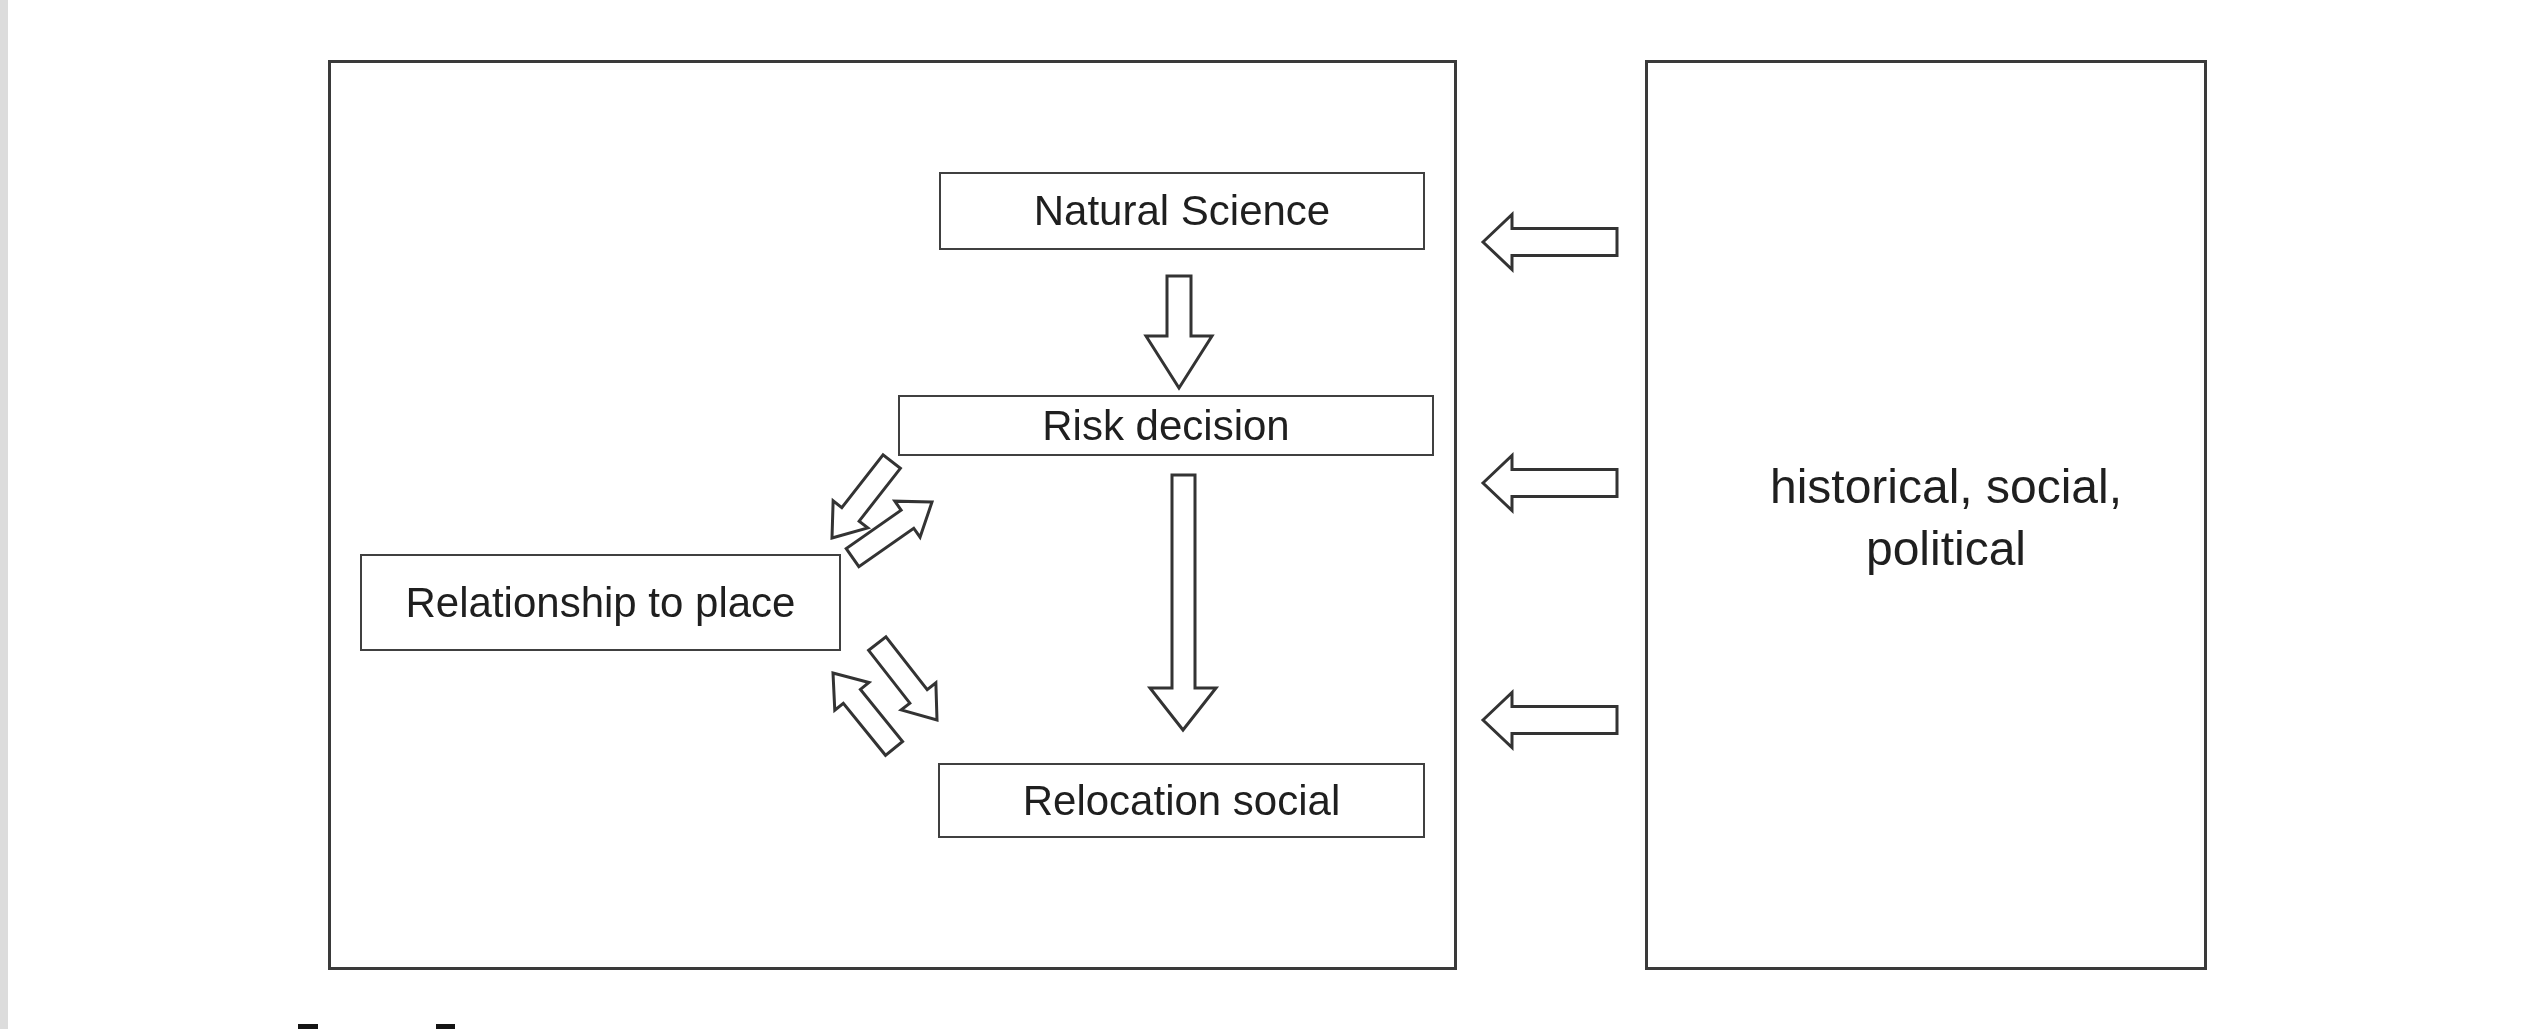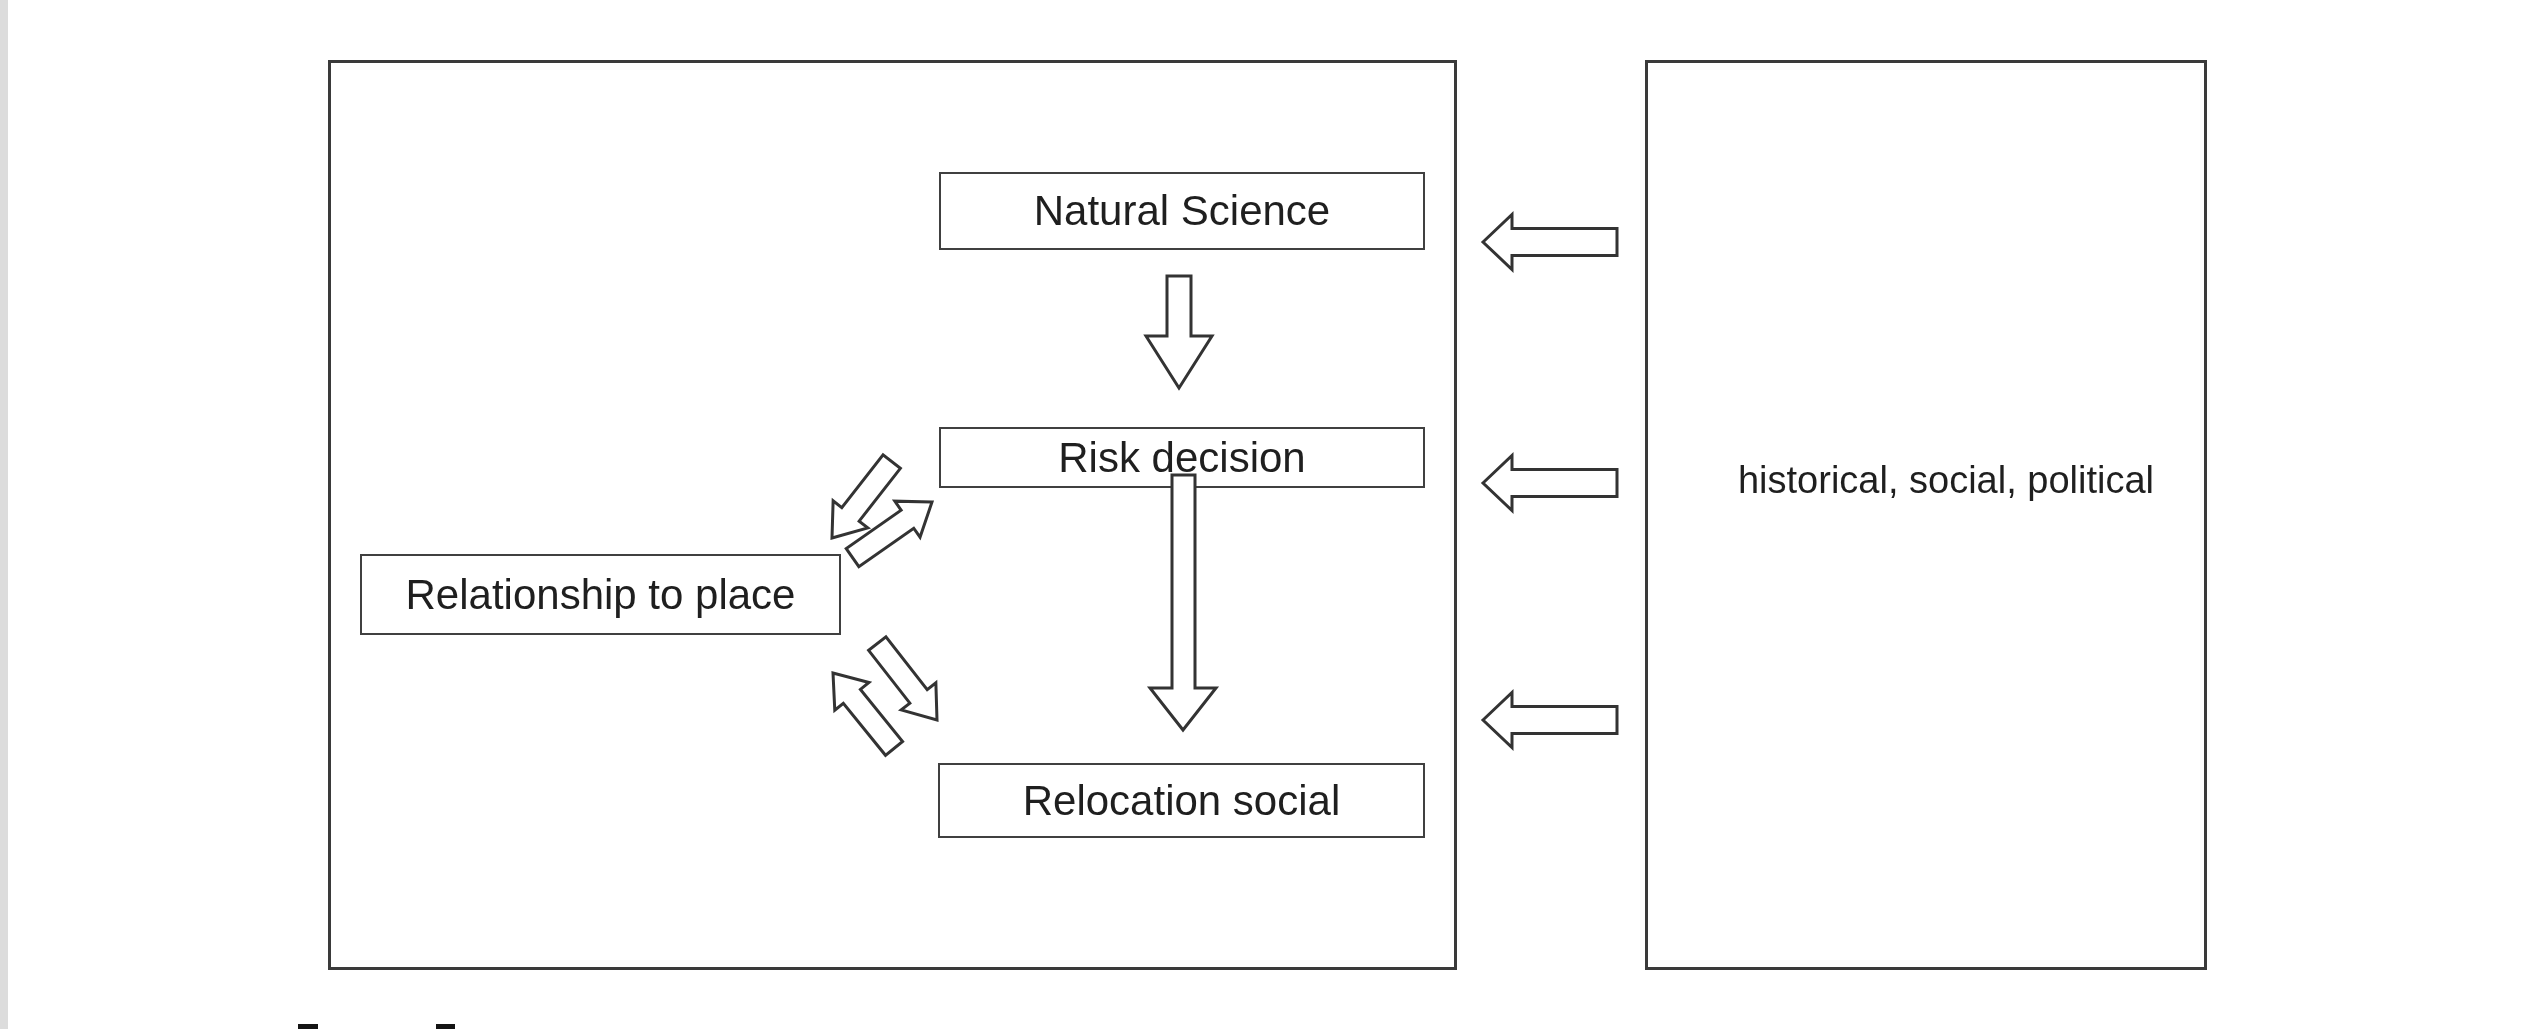--- a/index.html
+++ b/index.html
@@ -49,36 +49,36 @@
     box-sizing: border-box;
     display: flex;
     align-items: center;
     justify-content: center;
     font-size: 42px;
     line-height: 1;
     white-space: nowrap;
     text-align: center;
   }
   .node-natural      { left: 939px; top: 172px; width: 486px; height: 78px; }
-  .node-risk         { left: 939px; top: 395px; width: 486px; height: 61px; margin-top: 32px; }
+  .node-risk         { left: 898px; top: 395px; width: 536px; height: 61px; }
   .node-relocation   { left: 938px; top: 763px; width: 487px; height: 75px; }
-  .node-relationship { left: 360px; top: 554px; width: 481px; height: 81px; }
+  .node-relationship { left: 360px; top: 554px; width: 481px; height: 97px; }
   .context-text {
     position: absolute;
     left: 0;
     top: 383px;
     width: 100%;
     text-align: center;
   }
   .context-title {
     font-size: 72px;
     line-height: 1.15;
   }
   .context-subtitle {
-    font-size: 38px;
+    font-size: 48px;
     line-height: 1.3;
     margin-top: 10px;
     padding-left: 40px;
   }
   svg.arrow-layer {
     position: absolute;
     left: 0;
     top: 0;
     width: 2537px;
     height: 1029px;

